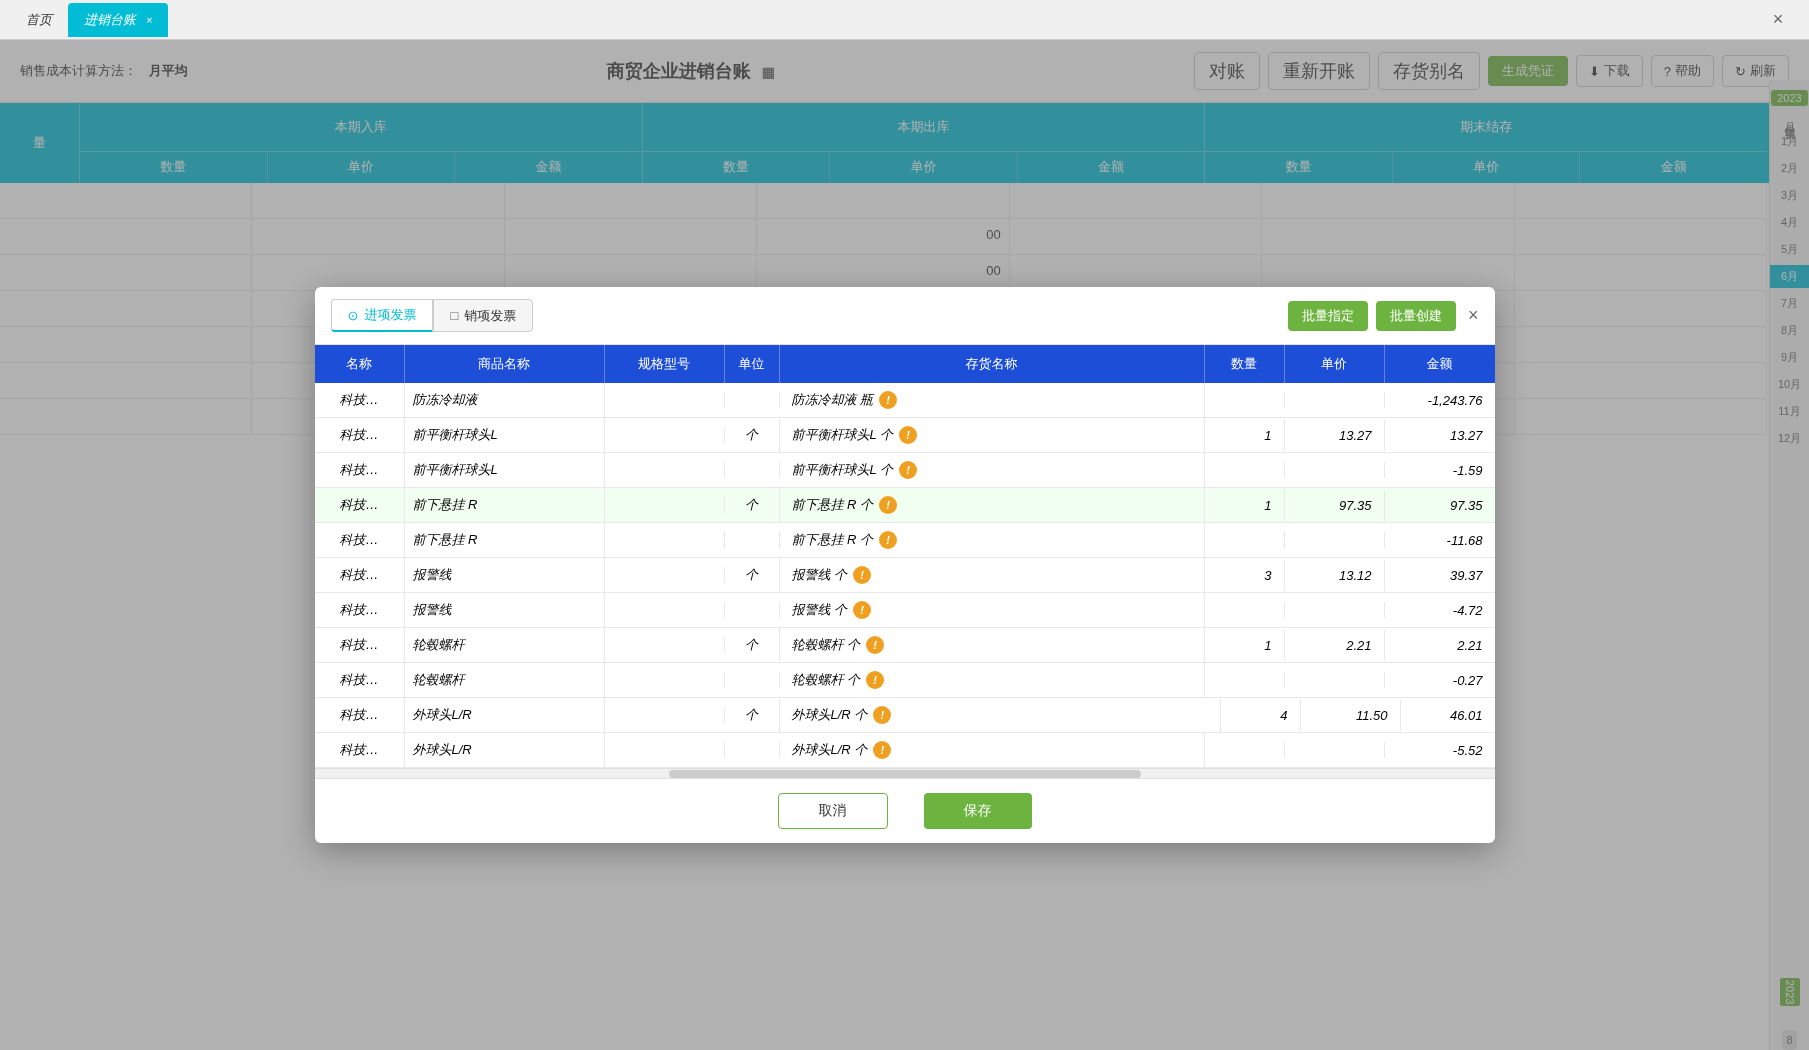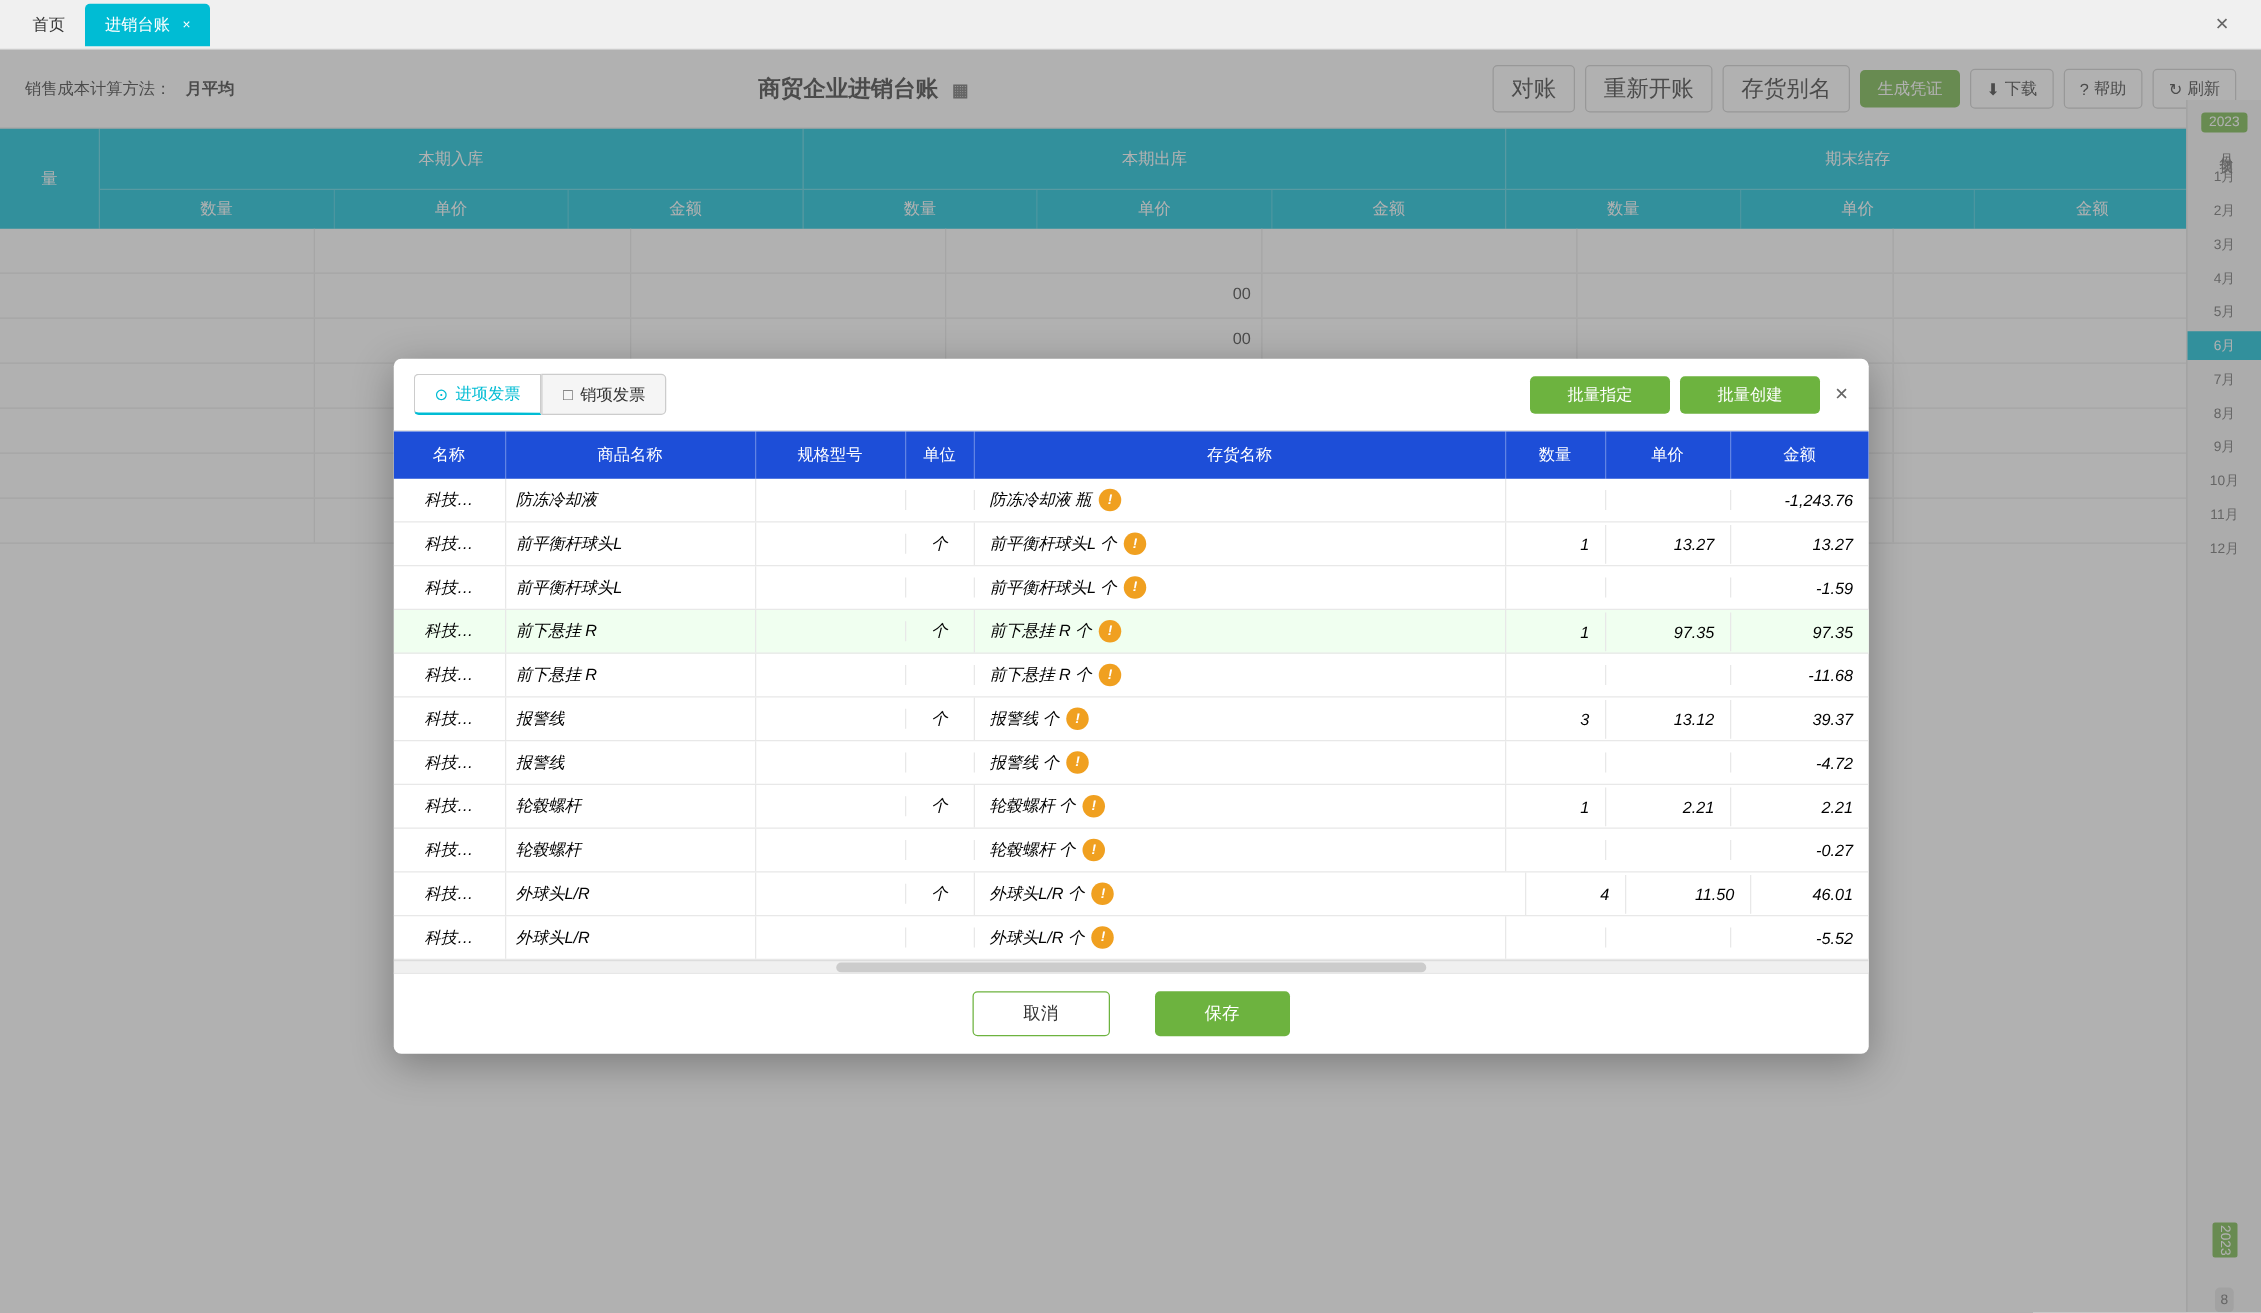--- a/index.html
+++ b/index.html
@@ -14,20 +14,21 @@
     }
 
     
     .tab-bar {
       display: flex;
       align-items: center;
       background: #f0f0f0;
       border-bottom: 1px solid #ccc;
       height: 40px;
       padding: 0 10px;
+      font-style: italic;
     }
     .tab-item {
       padding: 8px 16px;
       cursor: pointer;
       font-size: 13px;
       color: #333;
       border-radius: 4px 4px 0 0;
     }
     .tab-item.active {
       background: #00bcd4;
@@ -172,21 +173,21 @@
     }
     .modal-tab:last-child {
       border-radius: 0 4px 4px 0;
     }
     .modal-header-btns {
       margin-left: auto;
       display: flex;
       gap: 8px;
     }
     .btn-batch {
-      padding: 6px 30px;
+      padding: 6px 14px;
       background: #6db33f;
       color: #fff;
       border: none;
       border-radius: 4px;
       cursor: pointer;
       font-size: 13px;
     }
     .modal-close {
       margin-left: 12px;
       font-size: 18px;
@@ -283,21 +284,21 @@
       width: 8px;
     }
     .modal-table::-webkit-scrollbar-track { background: #f0f0f0; }
     .modal-table::-webkit-scrollbar-thumb { background: #ccc; border-radius: 4px; }
 
     
     .right-sidebar {
       position: absolute;
       right: 0;
       top: 40px;
-      width: 60px;
+      width: 40px;
       background: #f5f5f5;
       border-left: 1px solid #ddd;
       height: calc(100% - 40px);
       display: flex;
       flex-direction: column;
       align-items: center;
       padding-top: 10px;
       gap: 4px;
       z-index: 50;
     }

